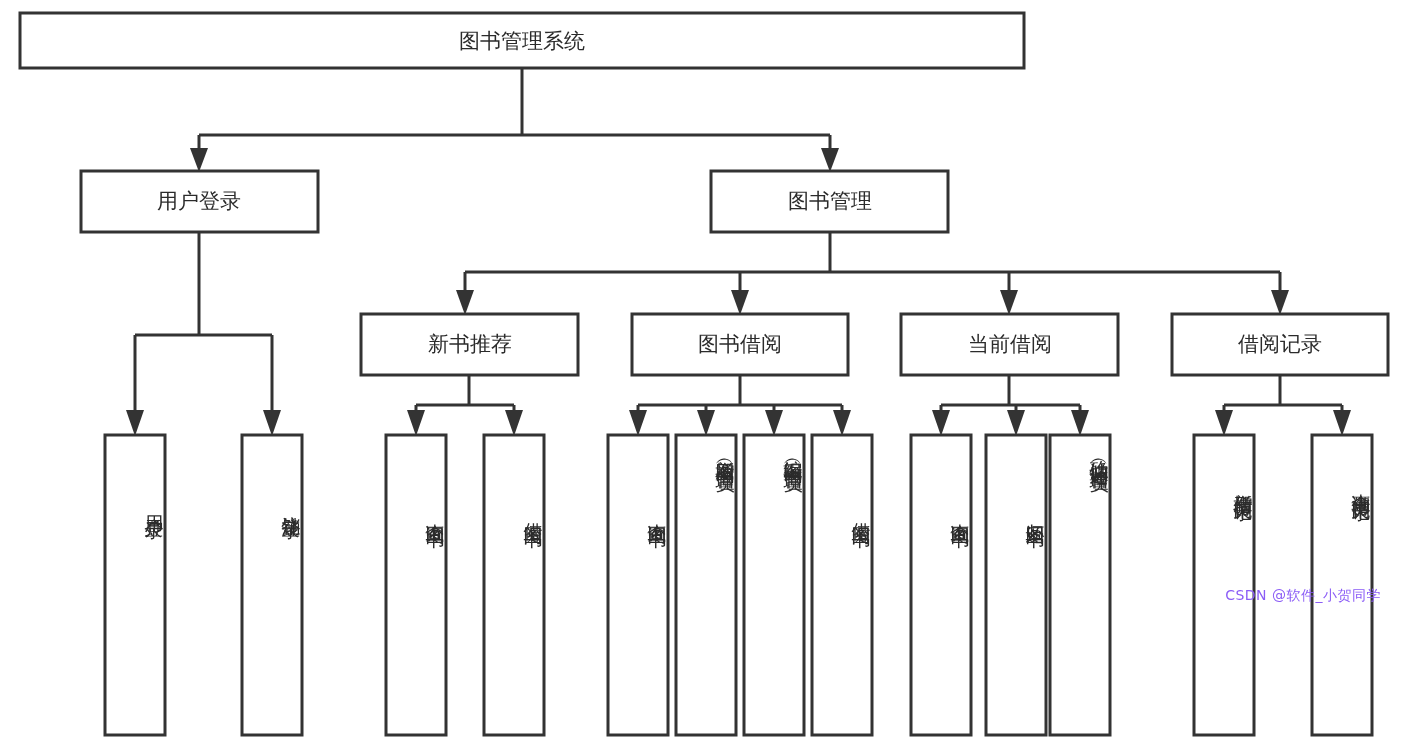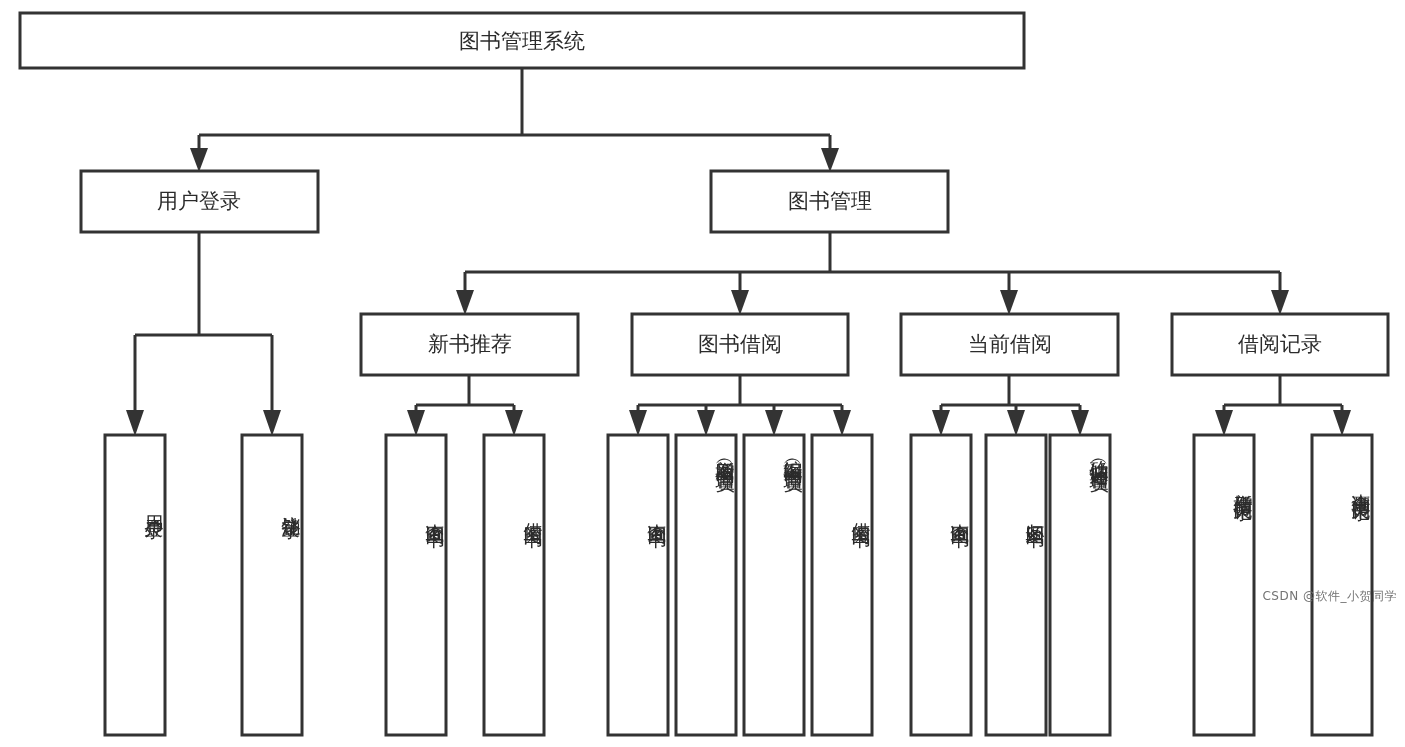--- a/index.html
+++ b/index.html
@@ -57,25 +57,25 @@
     font-size: 19px;
     line-height: 1.12;
     letter-spacing: 2px;
     color: #2b2b2b;
     white-space: nowrap;
     text-align: start;
     pointer-events: none;
   }
   .watermark {
     position: absolute;
-    right: 8px;
+    right: 24px;
     bottom: 4px;
     font-family: "DejaVu Sans", "Liberation Sans", sans-serif;
-    font-size: 12px;
-    color: #737373;
+    font-size: 14px;
+    color: #8b5cf6;
     letter-spacing: 0.5px;
     white-space: nowrap;
   }
 </style>
 </head>
 <body>
 
 <div id="diagram-root">
 
   <svg class="chart-svg" viewBox="0 0 1405 747" xmlns="http://www.w3.org/2000/svg">

